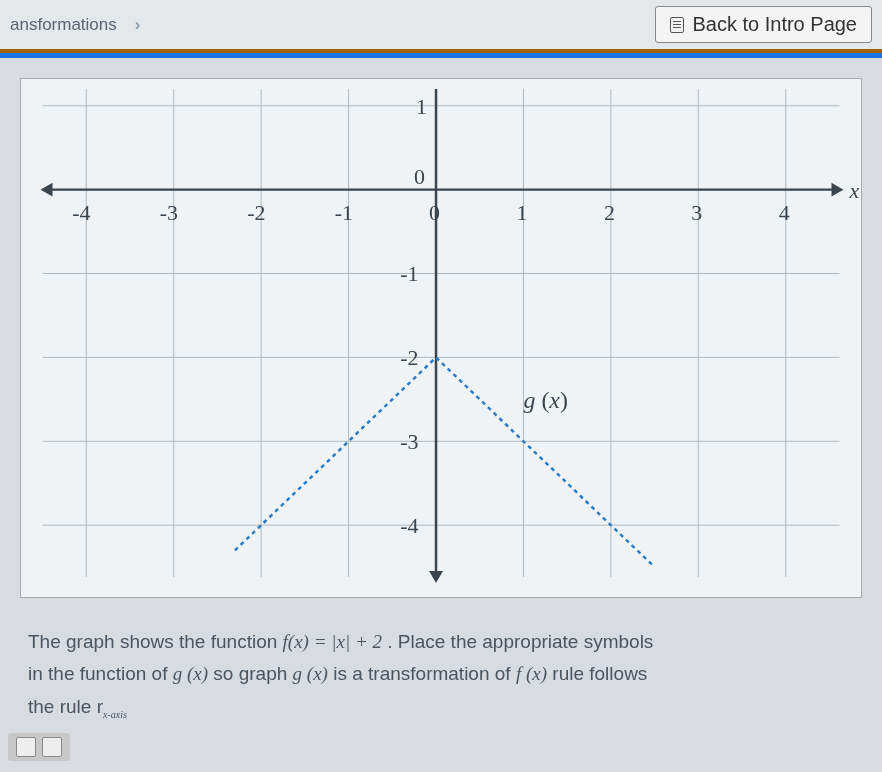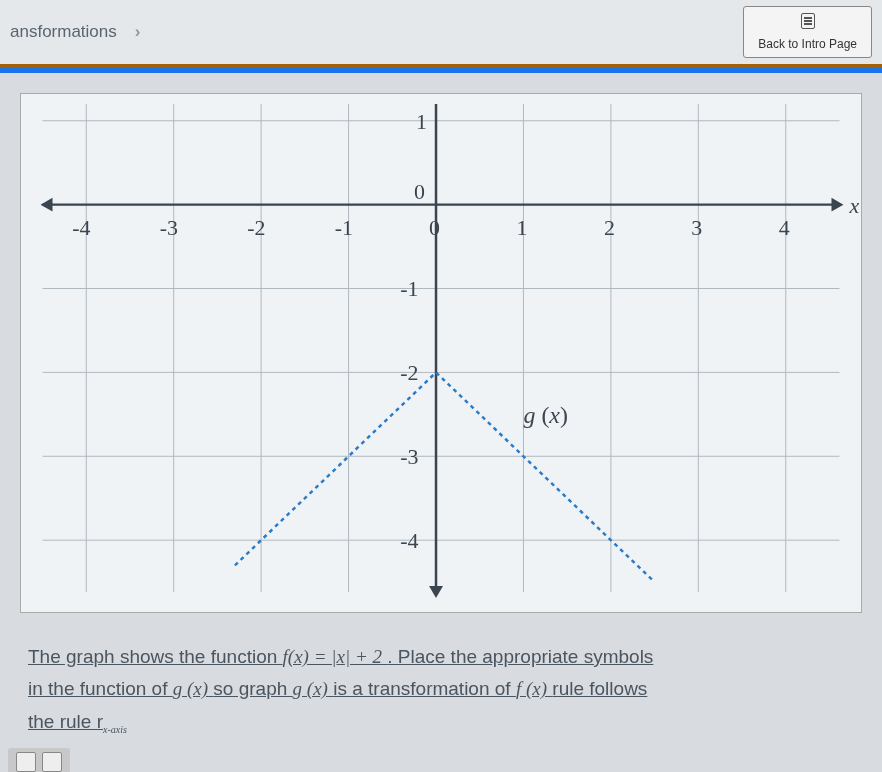--- a/index.html
+++ b/index.html
@@ -24,26 +24,25 @@
       color: #8899a5;
       font-weight: bold;
     }
     .breadcrumb-item { color: #5a6570; }
     .back-button {
       margin-left: auto;
       border: 1px solid #888;
       padding: 6px 14px;
       background: #f4f4f4;
       color: #333;
-      font-size: 12px;
+      font-size: 20px;
       display: flex;
       align-items: center;
       gap: 8px;
       border-radius: 3px;
-      flex-direction: column;
     }
     .doc-icon {
       width: 14px;
       height: 16px;
       border: 1.5px solid #555;
       border-radius: 2px;
       position: relative;
     }
     .doc-icon::before {
       content: '';
@@ -62,21 +61,20 @@
       background: #f0f3f5;
       position: relative;
       height: 520px;
       border: 1px solid #aaa;
     }
     .question-text {
       padding: 18px 28px 10px 28px;
       font-size: 19px;
       color: #4a5560;
       line-height: 1.7;
-      text-decoration: underline;
     }
     .math { font-family: 'Georgia', serif; font-style: italic; }
     svg.graph { width: 100%; height: 100%; display: block; }
     .grid-line { stroke: #b0b8bf; stroke-width: 1; }
     .axis-line { stroke: #3a4550; stroke-width: 2.5; }
     .tick-label {
       font-family: Georgia, serif;
       font-size: 22px;
       fill: #3a4550;
     }

